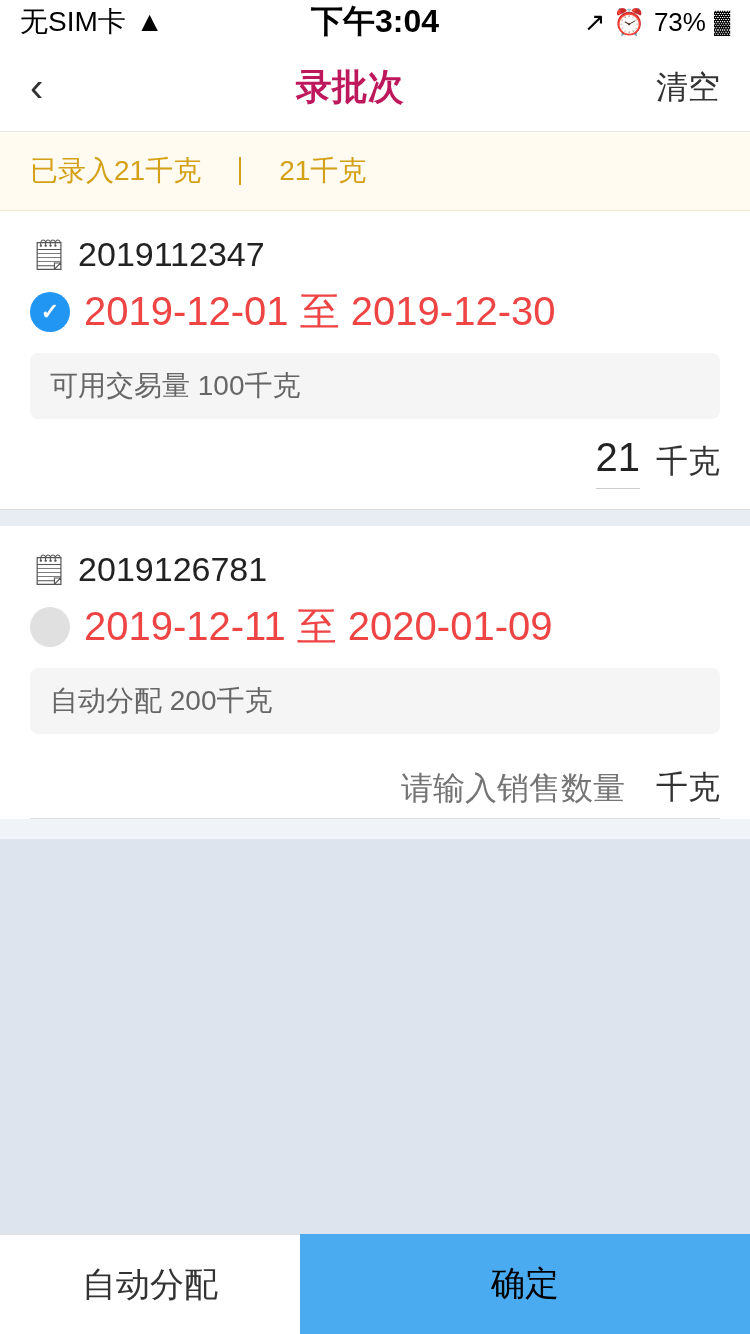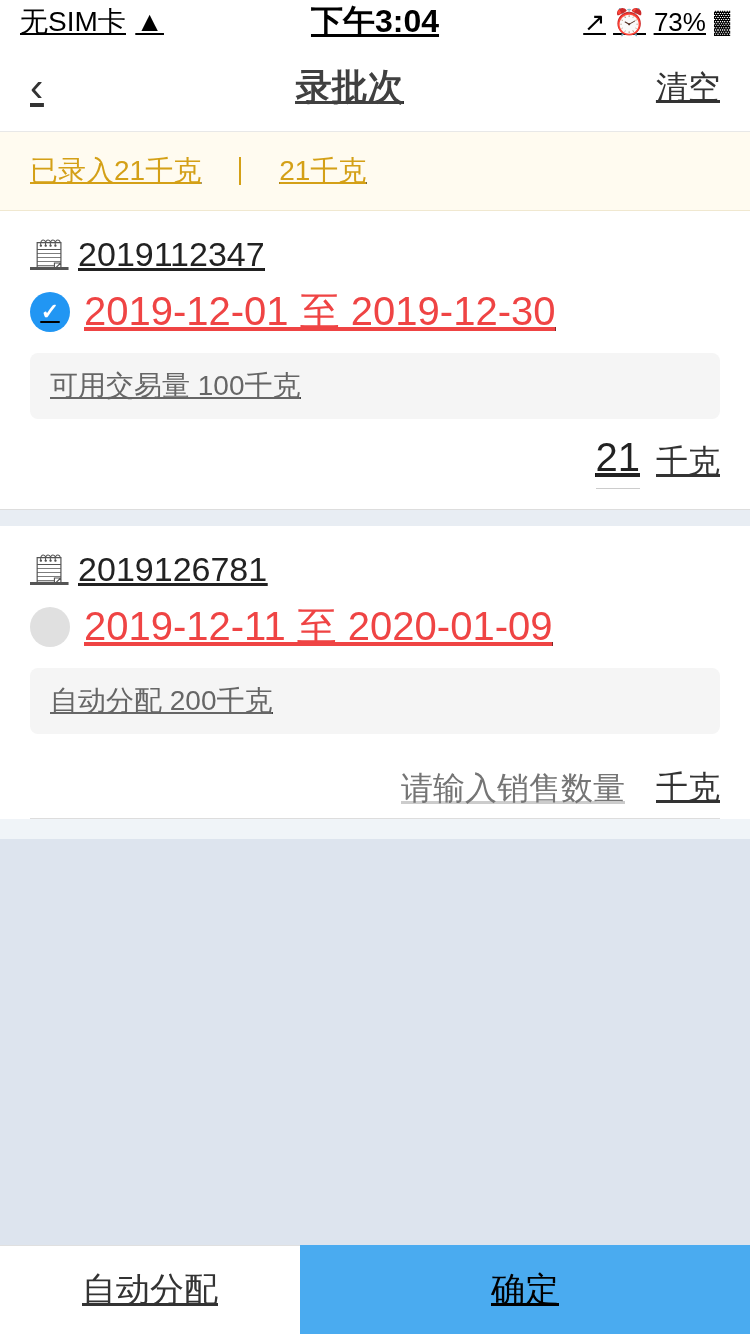--- a/index.html
+++ b/index.html
@@ -1,16 +1,16 @@
 <!DOCTYPE html>
 <html><head>
   <meta charset="utf-8">
   <meta name="viewport" content="width=750px">
   <style>
-    * { margin: 0; padding: 0; box-sizing: border-box; text-decoration: underline; }
+    * { margin: 0; padding: 0; box-sizing: border-box; }
     body {
       width: 750px;
       min-height: 1334px;
       font-family: -apple-system, 'PingFang SC', 'Helvetica Neue', sans-serif;
       background: #f0f4f8;
       overflow-x: hidden;
     }
 
     
     .status-bar {
@@ -60,21 +60,21 @@
     .nav-back {
       font-size: 40px;
       color: #333;
       cursor: pointer;
       display: flex;
       align-items: center;
     }
     .nav-title {
       font-size: 36px;
       font-weight: 600;
-      color: #404040;
+      color: #be185d;
     }
     .nav-clear {
       font-size: 32px;
       color: #333;
       cursor: pointer;
     }
 
     
     .summary-banner {
       background: #fffbf0;
@@ -223,21 +223,21 @@
     
     .gray-area {
       background: #dde4ee;
       flex: 1;
       min-height: 450px;
     }
 
     
     .bottom-bar {
       width: 100%;
-      height: 89px;
+      height: 100px;
       display: flex;
       position: fixed;
       bottom: 0;
       left: 0;
     }
     .btn-auto {
       flex: 1;
       background: #fff;
       font-size: 34px;
       color: #333;

